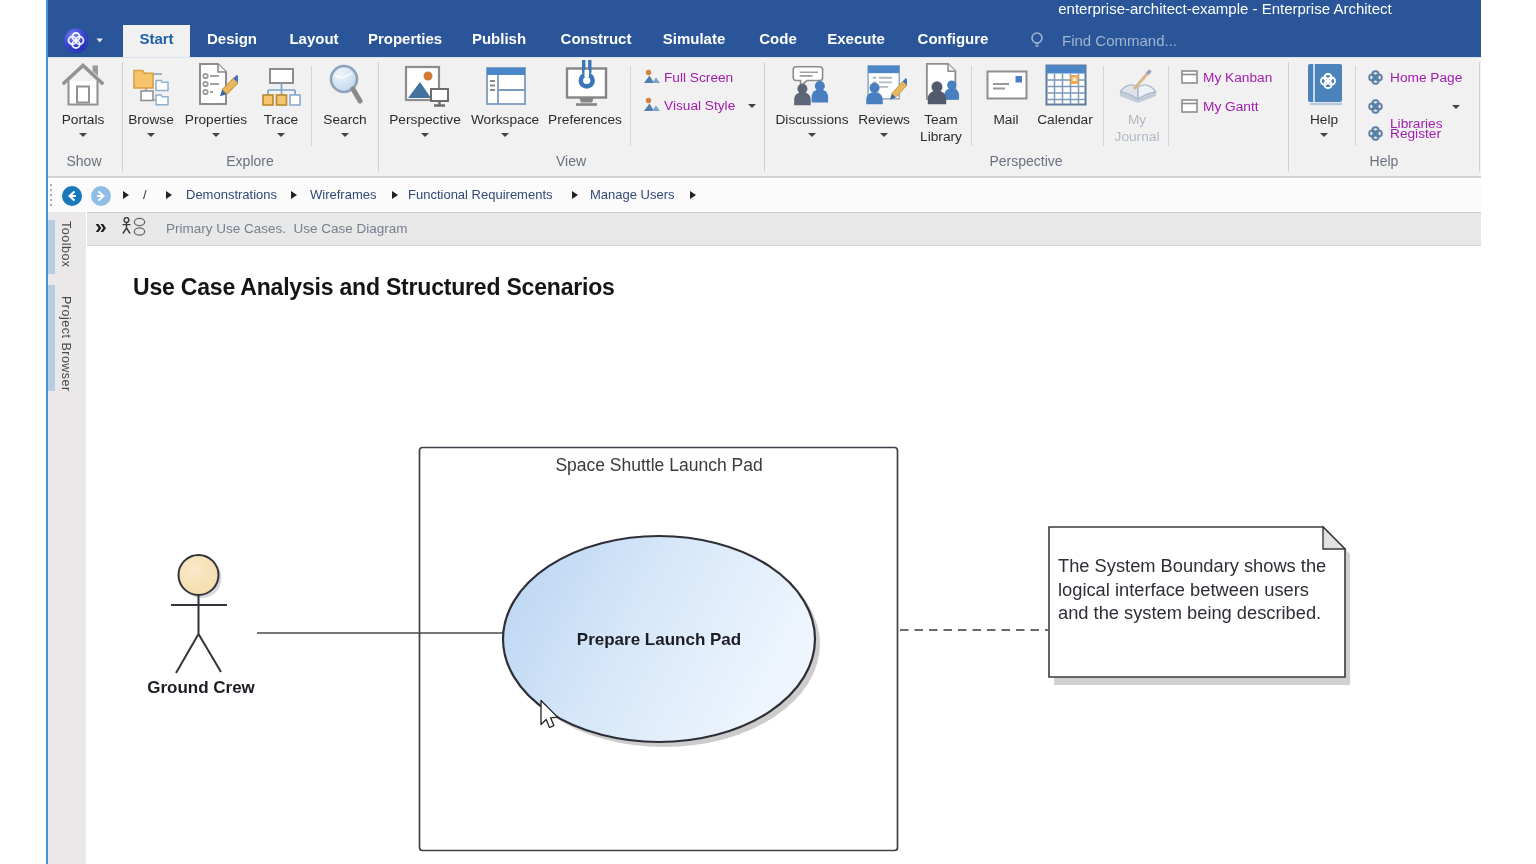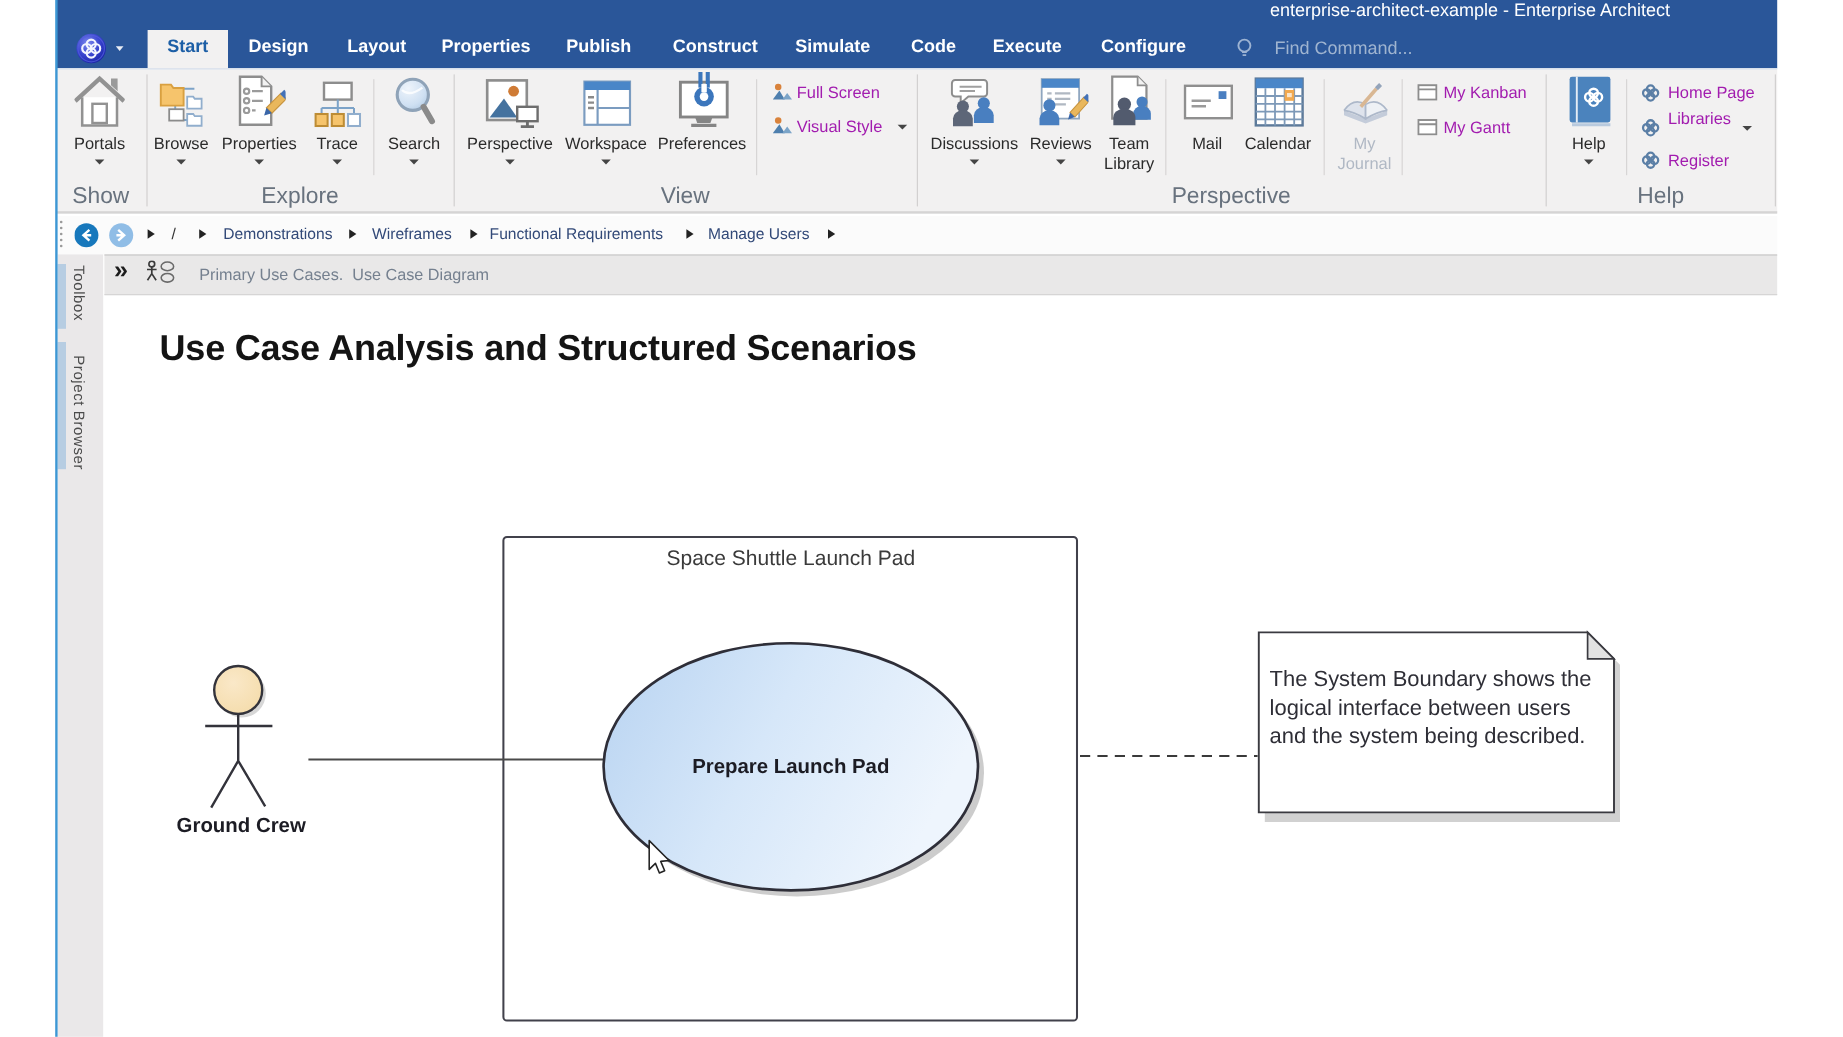--- a/index.html
+++ b/index.html
@@ -21,39 +21,39 @@
             border-top:1px solid #dbe3ee; border-bottom:2px solid #d5d4d4; }
   .gsep { position:absolute; top:62px; height:110px; width:1px; background:#d2d0d0; }
   .isep { position:absolute; top:66px; height:80px; width:1px; background:#d7d5d5; }
   .blab { position:absolute; top:112px; transform:translateX(-50%); font-size:13.7px;
           color:#2b2b2b; white-space:nowrap; text-align:center; line-height:15.5px; }
   .blab2 { position:absolute; top:112px; transform:translateX(-50%); font-size:13.7px;
           color:#2b2b2b; white-space:nowrap; text-align:center; line-height:16.5px; }
   .caret { position:absolute; width:0; height:0; border-left:4px solid transparent;
            border-right:4px solid transparent; border-top:4px solid #444;
            transform:translateX(-50%); top:133px; }
-  .glab { position:absolute; top:153px; transform:translateX(-50%); font-size:19px;
+  .glab { position:absolute; top:153px; transform:translateX(-50%); font-size:14px;
           color:#68727e; }
   .srow { position:absolute; font-size:13.7px; color:#a21caf; white-space:nowrap; }
   .dis { color:#b0b8c4 !important; }
   
   #crumb { left:47px; top:180px; width:1434px; height:32px; background:#fbfbfb; }
   .ct { position:absolute; top:187px; font-size:13px; color:#324978; white-space:nowrap; }
   .arr { position:absolute; top:191px; width:0; height:0; border-top:4.5px solid transparent;
          border-bottom:4.5px solid transparent; border-left:6px solid #222; }
   
   #bar2 { left:87px; top:212px; width:1394px; height:34px; background:#e9e8e8;
           border-top:1px solid #c9c8c8; border-bottom:1px solid #d6d5d5; }
   
   #side { left:48px; top:212px; width:38px; height:652px; background:#eae8e9; }
   .vaccent { position:absolute; left:48px; width:7px; background:#b7cde2; }
   .vtext { position:absolute; left:59px; writing-mode:vertical-rl; font-size:12.5px;
            color:#4b4b4b; letter-spacing:0.5px; }
   
-  #heading { left:133px; top:274px; font-size:30px; font-weight:bold; color:#141414;
+  #heading { left:133px; top:274px; font-size:23px; font-weight:bold; color:#141414;
              letter-spacing:-0.2px; }
 </style>
 </head>
 <body>
 <div class="abs" id="bluebar"></div>
 <div class="abs" id="accent"></div>
 <div class="abs" id="titletext">enterprise-architect-example - Enterprise Architect</div>
 <div class="abs" id="starttab">Start</div>
 <div class="tab" style="left:232px">Design</div>
 <div class="tab" style="left:314px">Layout</div>
@@ -118,21 +118,21 @@
 <div class="caret" style="left:1324px"></div>
 
 <div class="srow" style="left:664px;top:70px">Full Screen</div>
 <div class="srow" style="left:664px;top:98px">Visual Style</div>
 <div class="caret" style="left:752px;top:104px"></div>
 
 <div class="srow" style="left:1203px;top:70px">My Kanban</div>
 <div class="srow" style="left:1203px;top:99px">My Gantt</div>
 
 <div class="srow" style="left:1390px;top:70px">Home Page</div>
-<div class="srow" style="left:1390px;top:91px">Libraries</div>
+<div class="srow" style="left:1390px;top:116px">Libraries</div>
 <div class="caret" style="left:1456px;top:105px"></div>
 <div class="srow" style="left:1390px;top:126px">Register</div>
 
 <svg class="abs" style="left:63px;top:27px" width="42" height="27" viewBox="0 0 42 27">
   <defs>
       <radialGradient id="ea" cx="0.38" cy="0.32" r="0.85">
     <stop offset="0" stop-color="#7b88ef"></stop>
         <stop offset="0.5" stop-color="#3742cd"></stop>
         <stop offset="1" stop-color="#0d1794"></stop>
   </radialGradient>

